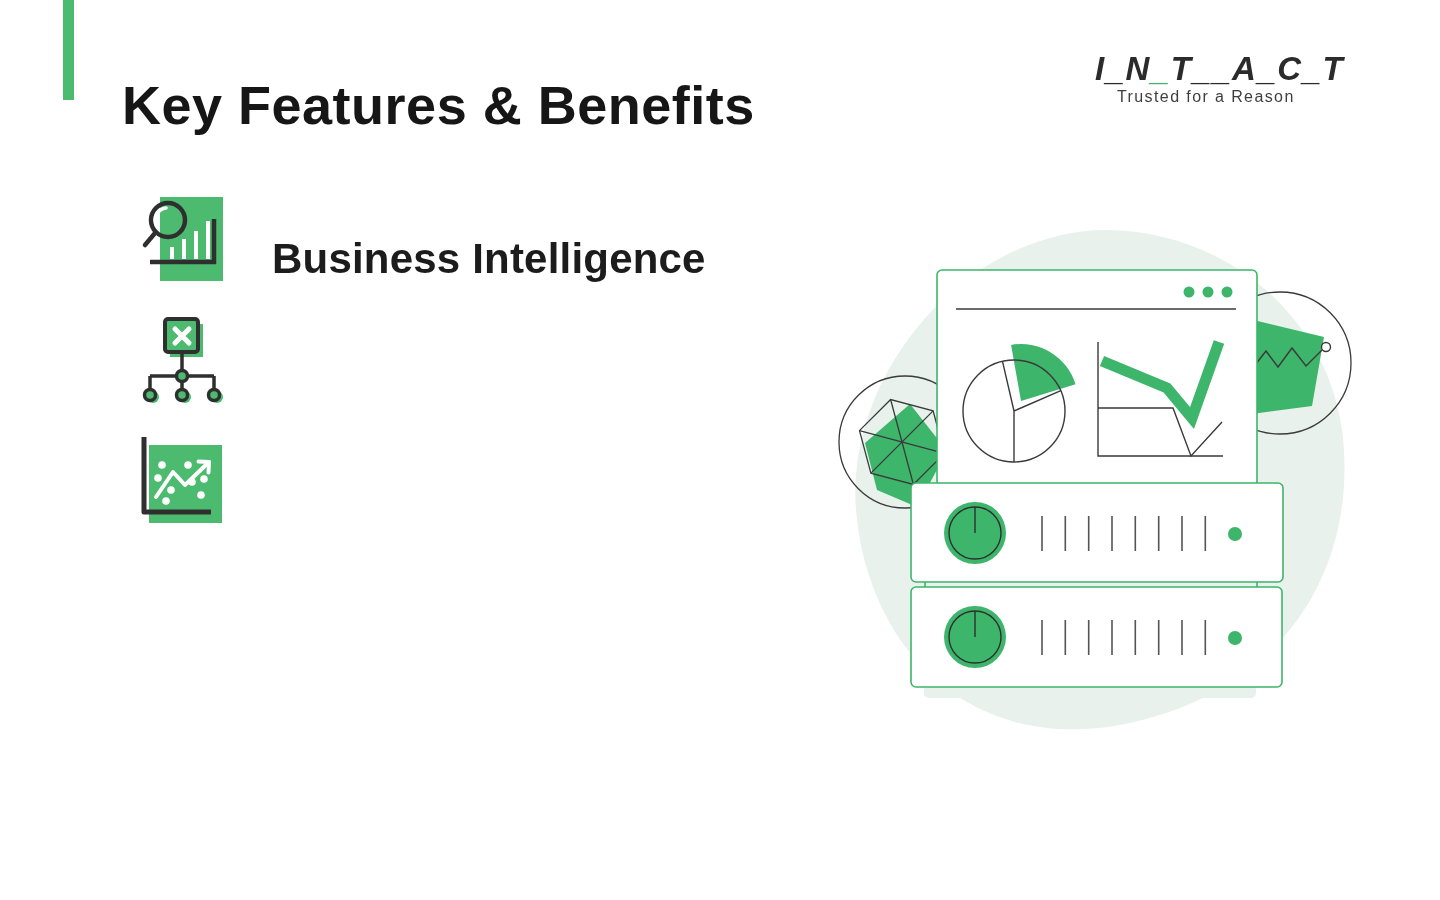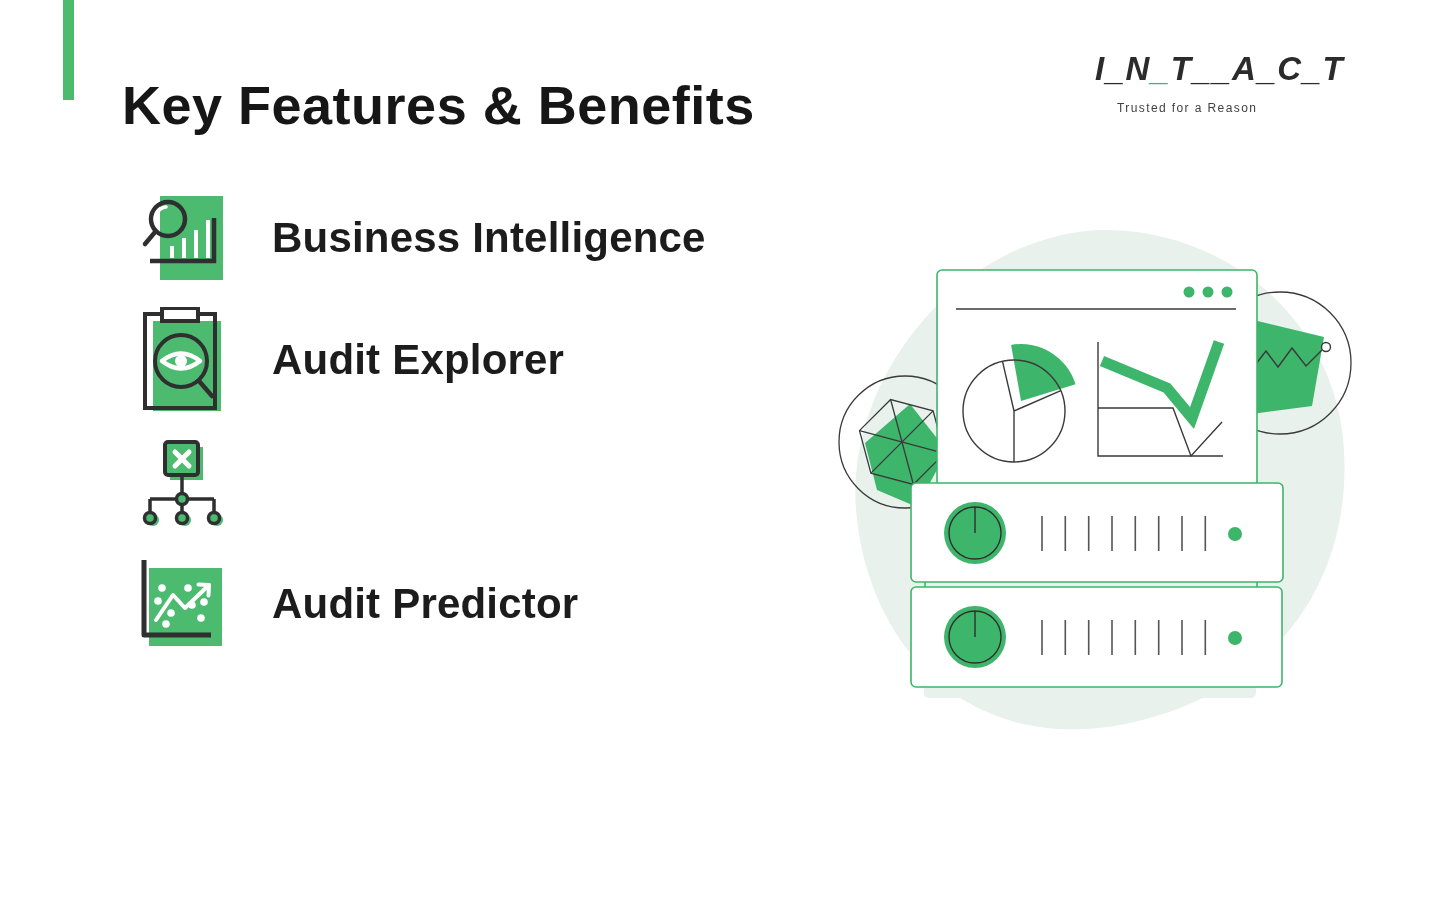--- a/index.html
+++ b/index.html
@@ -5,24 +5,24 @@
   html,body{margin:0;padding:0;background:#ffffff;width:1440px;height:900px;overflow:hidden;}
   body{position:relative;font-family:"Liberation Sans","DejaVu Sans",sans-serif;color:#1d1d1d;}
 
   .accent-bar{position:absolute;left:63px;top:0;width:11px;height:100px;background:#4CBB70;}
 
   .page-title{position:absolute;left:122px;top:38px;font-size:54px;font-weight:bold;letter-spacing:.5px;color:#161616;}
 
   .logo{position:absolute;left:1095px;top:52px;}
   .logo-wordmark{font-size:33px;font-weight:bold;letter-spacing:1.5px;color:#2b2b2b;line-height:1;white-space:nowrap;font-style:italic;}
   .logo-wordmark .green{color:#3DB56B;}
-  .logo-tagline{margin-top:16px;margin-left:22px;font-size:12px;letter-spacing:1.4px;color:#3f3f3f;}
+  .logo-tagline{margin-top:3px;margin-left:22px;font-size:16px;letter-spacing:1.4px;color:#3f3f3f;}
 
   .features{position:absolute;left:140px;top:193px;}
-  .feature-row{display:flex;align-items:center;height:90px;margin-bottom:32px;}
+  .feature-row{display:flex;align-items:flex-end;height:90px;margin-bottom:32px;}
   .icon-box{width:88px;flex:0 0 88px;display:flex;align-items:center;justify-content:center;overflow:visible;}
   .feature-label{margin-left:44px;font-size:42px;font-weight:bold;color:#1c1c1c;letter-spacing:.2px;white-space:nowrap;}
 
   .illustration{position:absolute;left:820px;top:220px;width:600px;height:520px;}
 </style>
 </head>
 <body>
 
 <div class="accent-bar"></div>
 
@@ -43,34 +43,20 @@
         <path d="M74,24 V67 H10" stroke="#2f2f2f" stroke-width="4.5" fill="none"></path>
         <circle cx="28" cy="25" r="17" stroke="#2f2f2f" stroke-width="4.5" fill="none"></circle>
         <path d="M17,31 A12,12 0 0 1 26,13" stroke="#ffffff" stroke-width="3.5" fill="none" stroke-linecap="round"></path>
         <path d="M15.5,37.5 L5,50" stroke="#2f2f2f" stroke-width="4.5" stroke-linecap="round"></path>
       </svg>
     </div>
     <div class="feature-label">Business Intelligence</div>
   </div>
 
 
-  <div class="feature-row">
-    <div class="icon-box">
-      <svg width="86" height="106" viewBox="0 0 86 106">
-        <rect x="12" y="14" width="68" height="90" fill="#4CBB70"></rect>
-        <rect x="4" y="7" width="70" height="94" stroke="#2f2f2f" stroke-width="4" fill="none"></rect>
-        <rect x="21" y="1" width="36" height="13" fill="#ffffff" stroke="#2f2f2f" stroke-width="4"></rect>
-        <circle cx="40" cy="54" r="26" stroke="#2f2f2f" stroke-width="4" fill="none"></circle>
-        <path d="M58,74 L71,89" stroke="#2f2f2f" stroke-width="4.5" stroke-linecap="round"></path>
-        <path d="M21,54 Q40,39 59,54 Q40,69 21,54 Z" stroke="#ffffff" stroke-width="4.5" fill="none" stroke-linejoin="round"></path>
-        <circle cx="40" cy="54" r="6" fill="#ffffff"></circle>
-      </svg>
-    </div>
-    <div class="feature-label">Audit Explorer</div>
-  </div>
 
   <div class="feature-row">
     <div class="icon-box">
       <svg width="88" height="92" viewBox="0 0 88 92">
         <rect x="30" y="11" width="33" height="33" fill="#4CBB70"></rect>
         <rect x="25" y="6" width="33" height="33" rx="3" fill="#4CBB70" stroke="#2f2f2f" stroke-width="4"></rect>
         <path d="M35,16 L49,30 M49,16 L35,30" stroke="#ffffff" stroke-width="5" stroke-linecap="round"></path>
         <path d="M42,39 V60 M10,63 H74 M10,63 V78 M42,63 V78 M74,63 V78" stroke="#2f2f2f" stroke-width="3.5" fill="none"></path>
         <circle cx="42" cy="63" r="5.5" fill="#4CBB70" stroke="#2f2f2f" stroke-width="3.5"></circle>
         <circle cx="13" cy="84" r="6" fill="#4CBB70"></circle>
@@ -93,21 +79,20 @@
         <circle cx="31" cy="55" r="3.8" fill="#ffffff"></circle>
         <circle cx="26" cy="66" r="3.8" fill="#ffffff"></circle>
         <circle cx="48" cy="30" r="3.8" fill="#ffffff"></circle>
         <circle cx="52" cy="47" r="3.8" fill="#ffffff"></circle>
         <circle cx="64" cy="44" r="3.8" fill="#ffffff"></circle>
         <circle cx="61" cy="60" r="3.8" fill="#ffffff"></circle>
         <path d="M16,62 L33,37 L45,50 L69,27" stroke="#ffffff" stroke-width="4" fill="none" stroke-linecap="round" stroke-linejoin="round"></path>
         <path d="M58.5,26.5 L69,27 L68.5,37.5" stroke="#ffffff" stroke-width="4" fill="none" stroke-linecap="round" stroke-linejoin="round"></path>
       </svg>
     </div>
-    <div class="feature-label">Audit Predictor</div>
   </div>
 
 </div>
 
 <div class="illustration">
   <svg width="600" height="520" viewBox="0 0 600 520">
 
     <path d="M290,10 C400,12 505,90 522,210 C538,330 480,470 300,505 C150,532 48,430 36,290 C25,150 150,8 290,10 Z" fill="#E9F1EC"></path>
 
     <g>

